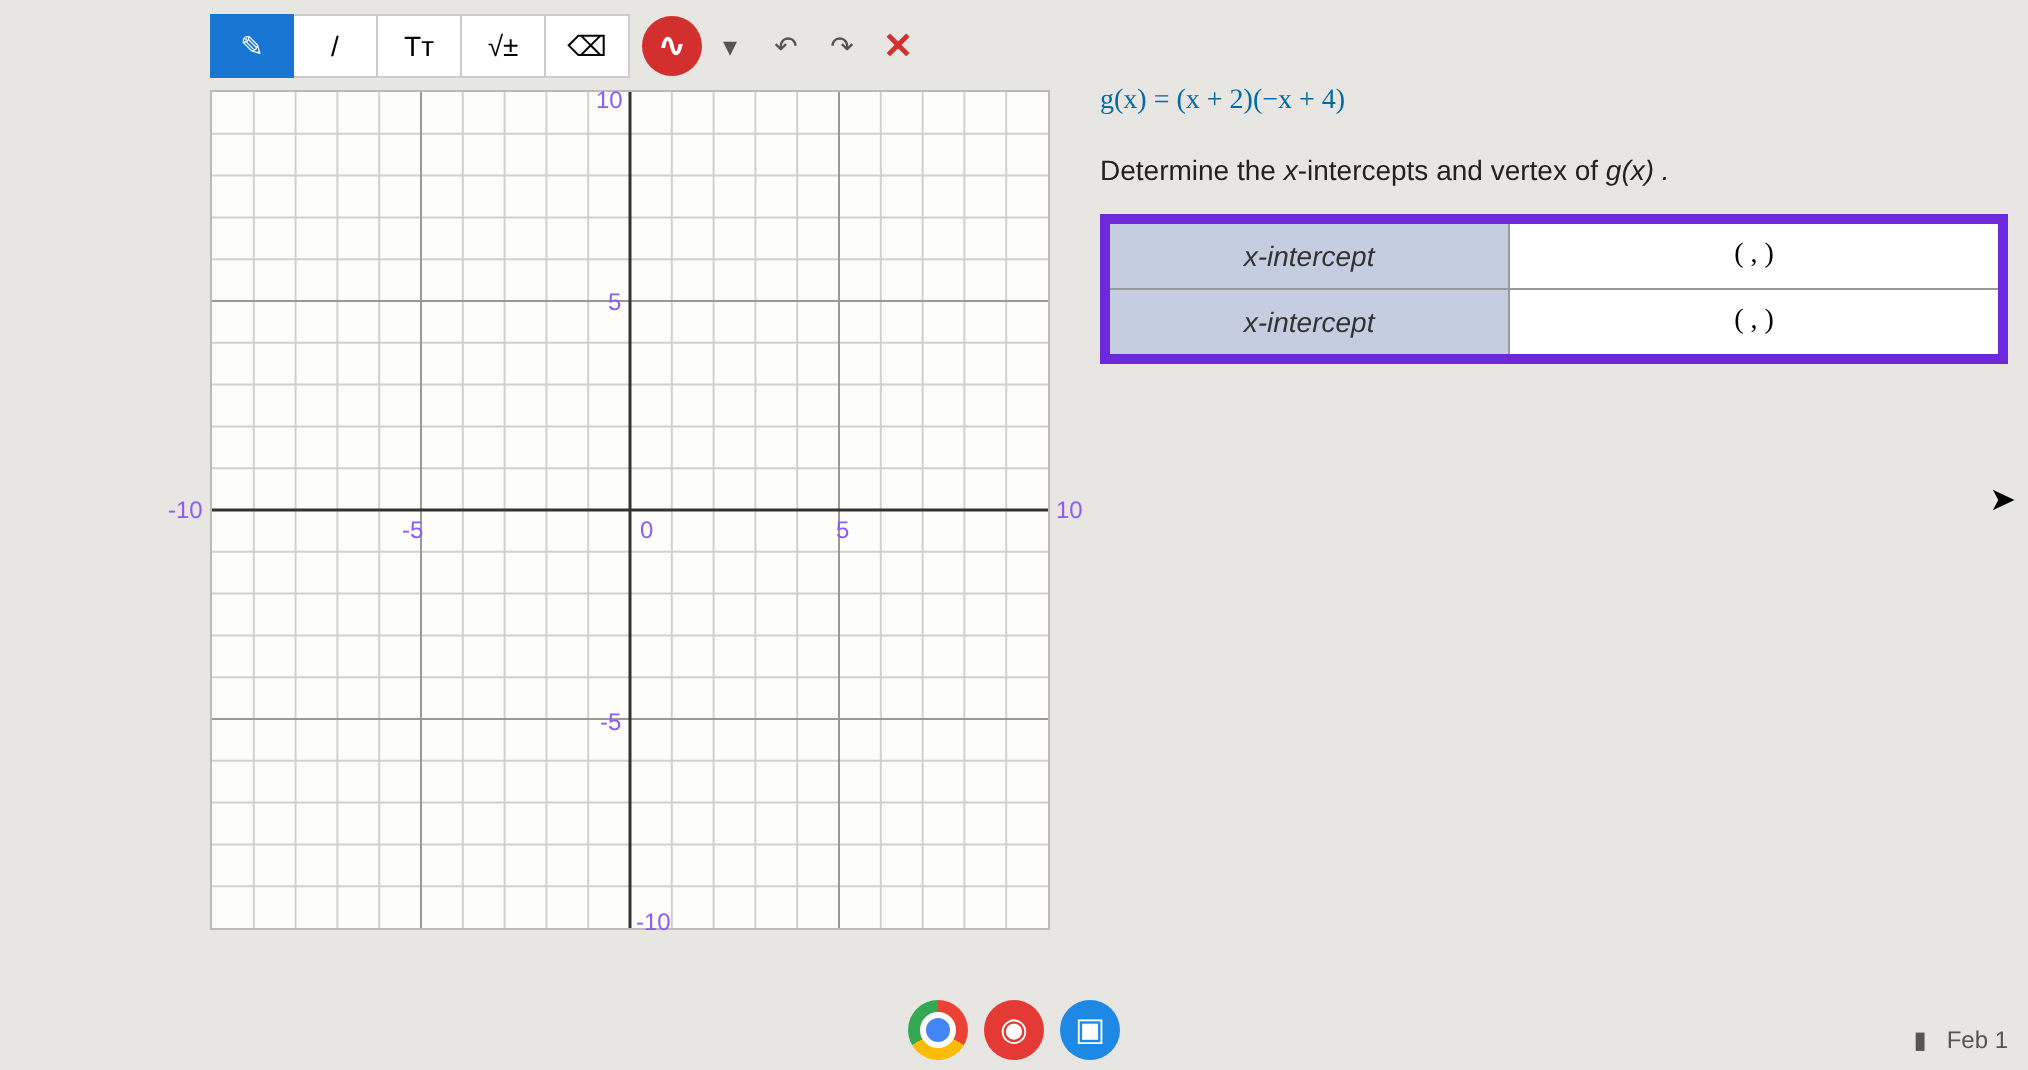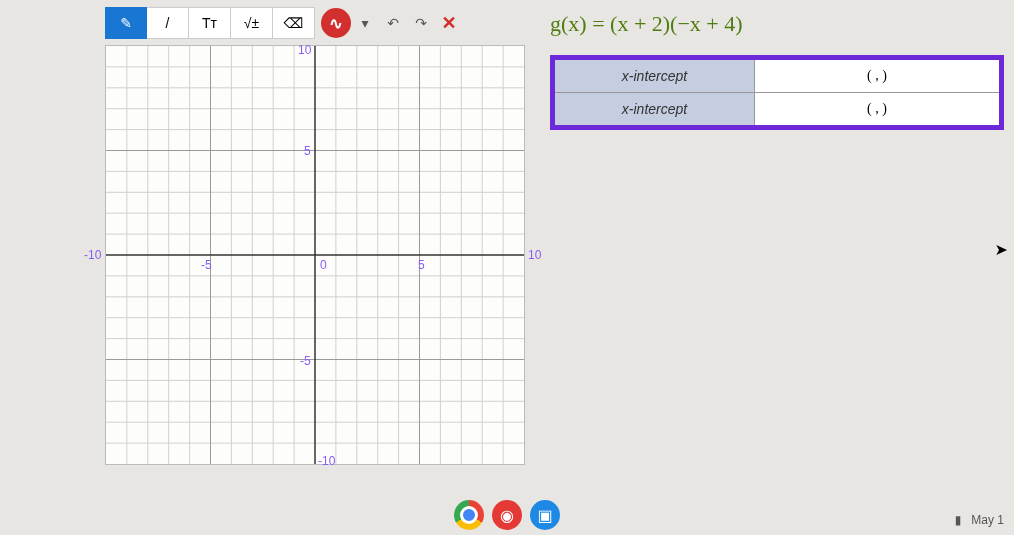--- a/index.html
+++ b/index.html
@@ -82,24 +82,25 @@
     .axis-label {
       position: absolute;
       font-size: 12px;
       color: #8b5cf6;
     }
     .right-col {
       flex: 1;
       padding: 6px 10px 0 20px;
     }
     .equation {
-      font-size: 22px;
-      color: #4d7c0f;
+      font-size: 14px;
+      color: #0369a1;
       margin-bottom: 18px;
       font-family: 'Times New Roman', serif;
+      margin-top: 32px;
     }
     .instruction {
       font-size: 14px;
       color: #222;
       margin-bottom: 14px;
     }
     .answer-table {
       width: 100%;
       border-collapse: collapse;
       border: 5px solid #6d28d9;
@@ -237,20 +238,23 @@
       <span class="axis-label" style="left:422px; top:202px;">10</span>
       <span class="axis-label" style="left:192px; top:-3px;">10</span>
       <span class="axis-label" style="left:198px; top:98px;">5</span>
       <span class="axis-label" style="left:194px; top:308px;">-5</span>
       <span class="axis-label" style="left:212px; top:408px;">-10</span>
     </div>
   </div>
 
   <div class="right-col">
     <div class="equation">g(x) = (x + 2)(−x + 4)</div>
+    <div class="instruction">
+      <span>Determine the </span><span class="italic-x">x</span><span>-intercepts and vertex of </span><span class="italic-x">g(x) .</span>
+    </div>
 
     <table class="answer-table">
       <tbody>
           <tr>
         <td class="label-cell"><span class="italic-x">x</span><span>-intercept</span></td>
         <td class="value-cell">( , )</td>
       </tr>
       <tr>
         <td class="label-cell"><span class="italic-x">x</span><span>-intercept</span></td>
         <td class="value-cell">( , )</td>
@@ -263,14 +267,14 @@
 <div class="cursor-arrow">➤</div>
 
 <div class="taskbar">
   <div class="task-icon task-chrome"></div>
   <div class="task-icon task-red">◉</div>
   <div class="task-icon task-blue">▣</div>
 </div>
 
 <div class="clock-area">
   <span>▮</span>
-  <span>May 1</span>
+  <span>Feb 1</span>
 </div>
 
 </body></html>

